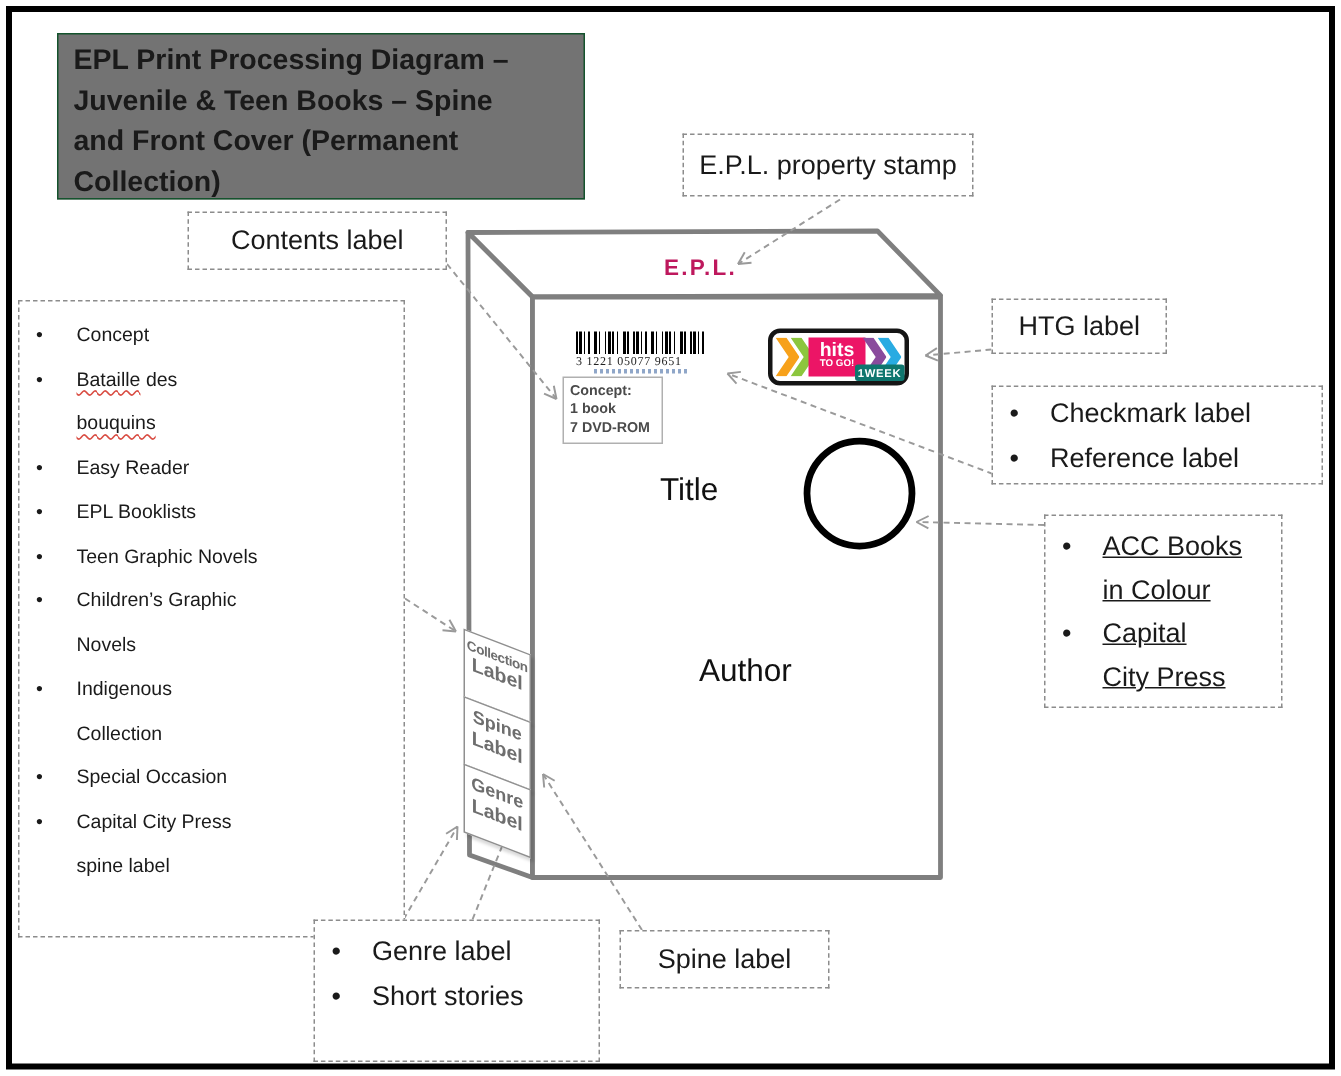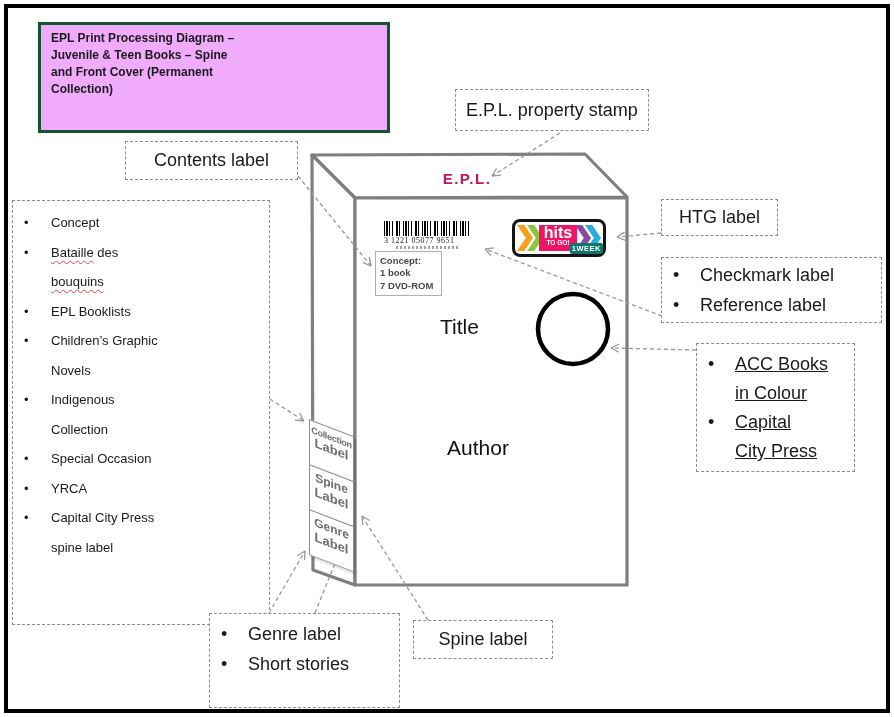--- a/index.html
+++ b/index.html
@@ -4,22 +4,22 @@
 <style>
   html,body{margin:0;padding:0;background:#fff;}
   body{width:894px;height:717px;position:relative;overflow:hidden;
        font-family:"Liberation Sans",sans-serif;color:#1a1a1a;}
   .frame{position:absolute;inset:4px;border:4px solid #000;pointer-events:none;}
   .abs{position:absolute;box-sizing:border-box;}
   
   .callout{position:absolute;box-sizing:border-box;background:#fff;
            border:1px dashed #8c8c8c;font-size:18px;}
   .center{display:flex;align-items:center;justify-content:center;text-align:center;}
-  .titlebox{position:absolute;box-sizing:border-box;border:3px solid #14532d;background:#f0abfc;
-            font-weight:bold;font-size:12px;line-height:1.42;padding:5px 10px;white-space:pre-line;}
+  .titlebox{position:absolute;box-sizing:border-box;border:1px solid #14532d;background:#737373;
+            font-weight:bold;font-size:19px;line-height:1.42;padding:5px 10px;white-space:pre-line;}
   ul.bullets{list-style:none;margin:0;padding:0;}
   ul.bullets li{position:relative;padding-left:38px;white-space:pre-line;}
   ul.bullets li::before{content:"\2022";position:absolute;left:11px;}
   .misspell{text-decoration:underline wavy var(--misspell_red);
             text-decoration-thickness:1px;text-underline-offset:3px;}
   
   svg#diagram-svg{position:absolute;left:0;top:0;}
   .face{fill:#ffffff;stroke:#7f7f7f;stroke-width:3.2;stroke-linejoin:round;}
   .arrow{stroke:var(--arrow_gray);stroke-width:1.3;stroke-dasharray:4 3;fill:none;}
   .ahead{stroke:var(--arrow_gray);stroke-width:1.3;fill:none;}
@@ -36,21 +36,21 @@
          background:repeating-linear-gradient(90deg,#8fa6c8 0 2px,rgba(0,0,0,0) 2px 4px);}
   
   .contents-sticker{border:1px solid #b0b0b0;background:#fff;padding:3px 4px;
         font-size:9.5px;font-weight:bold;color:#4a4a4a;line-height:1.3;}
   
   .htg{border:3px solid #151515;border-radius:8px;background:#fff;}
   .chev{position:absolute;top:3px;width:16px;height:26px;
         clip-path:polygon(0 0,45% 0,100% 50%,45% 100%,0 100%,55% 50%);}
   .pinkblock{position:absolute;left:24px;top:3px;width:38px;height:26px;
         background:var(--htg_pink);color:#fff;text-align:center;}
-  .hits{font-weight:bold;font-size:16px;line-height:13px;display:block;margin-top:1px;}
+  .hits{font-weight:bold;font-size:13px;line-height:13px;display:block;margin-top:1px;}
   .togo{font-weight:bold;font-size:6.5px;line-height:7px;display:block;}
   .week{position:absolute;right:0;bottom:0;background:#0f766e;color:#fff;
         font-size:7.5px;font-weight:bold;padding:1px 2px;border-radius:2px;letter-spacing:.5px;}
   
   .spine-group{position:absolute;left:309px;top:420px;width:45px;
         transform:skewY(21deg);transform-origin:top left;}
   .spine-label{box-sizing:border-box;height:46px;margin-top:-1px;border:1.5px solid #8f8f8f;
         background:#fff;color:#6e6e6e;font-weight:bold;text-align:center;padding-top:4px;
         line-height:1.15;box-shadow:2px 2px 2px rgba(0,0,0,.15);}
   .spine-label .l1{display:block;font-size:12px;}
@@ -114,21 +114,21 @@
   <span class="pinkblock">
     <span class="hits">hits</span>
     <span class="togo">TO GO!</span>
   </span>
   <span class="chev" style="left:60px;background:var(--htg_purple);"></span>
   <span class="chev" style="left:70px;background:var(--htg_blue);"></span>
   <span class="week">1WEEK</span>
 </div>
 
 <div class="abs covertext" style="left:440px;top:315px;width:100px;">Title</div>
-<div class="abs covertext" style="left:447px;top:436px;width:100px;">Author</div>
+<div class="abs covertext" style="left:466px;top:436px;width:100px;">Author</div>
 
 <div class="spine-group">
   <div class="spine-label">
     <span class="l1 tight">Collection</span>
     <span class="l2">Label</span>
   </div>
   <div class="spine-label">
     <span class="l1">Spine</span>
     <span class="l2">Label</span>
   </div>
@@ -144,27 +144,28 @@
 Collection)</div>
 
 <div class="callout center" style="left:125px;top:141px;width:173px;height:39px;">Contents label</div>
 
 <div class="callout center" style="left:455px;top:89px;width:194px;height:42px;">E.P.L. property stamp</div>
 
 <div class="callout" style="left:12px;top:200px;width:258px;height:425px;font-size:13px;">
   <ul class="bullets" style="padding:7px 4px 0 0;line-height:29.5px;">
     <li>Concept</li>
     <li><span class="misspell">Bataille</span><span> des</span><br><span class="misspell">bouquins</span></li>
+    <li>Easy Reader</li>
     <li>EPL Booklists</li>
+    <li>Teen Graphic Novels</li>
     <li>Children’s Graphic
 Novels</li>
     <li>Indigenous
 Collection</li>
     <li>Special Occasion</li>
-    <li>YRCA</li>
     <li>Capital City Press
 spine label</li>
   </ul>
 </div>
 
 <div class="callout center" style="left:661px;top:199px;width:117px;height:37px;">HTG label</div>
 
 <div class="callout" style="left:661px;top:257px;width:221px;height:66px;">
   <ul class="bullets" style="padding:2px 0 0 0;line-height:30px;">
     <li>Checkmark label</li>

